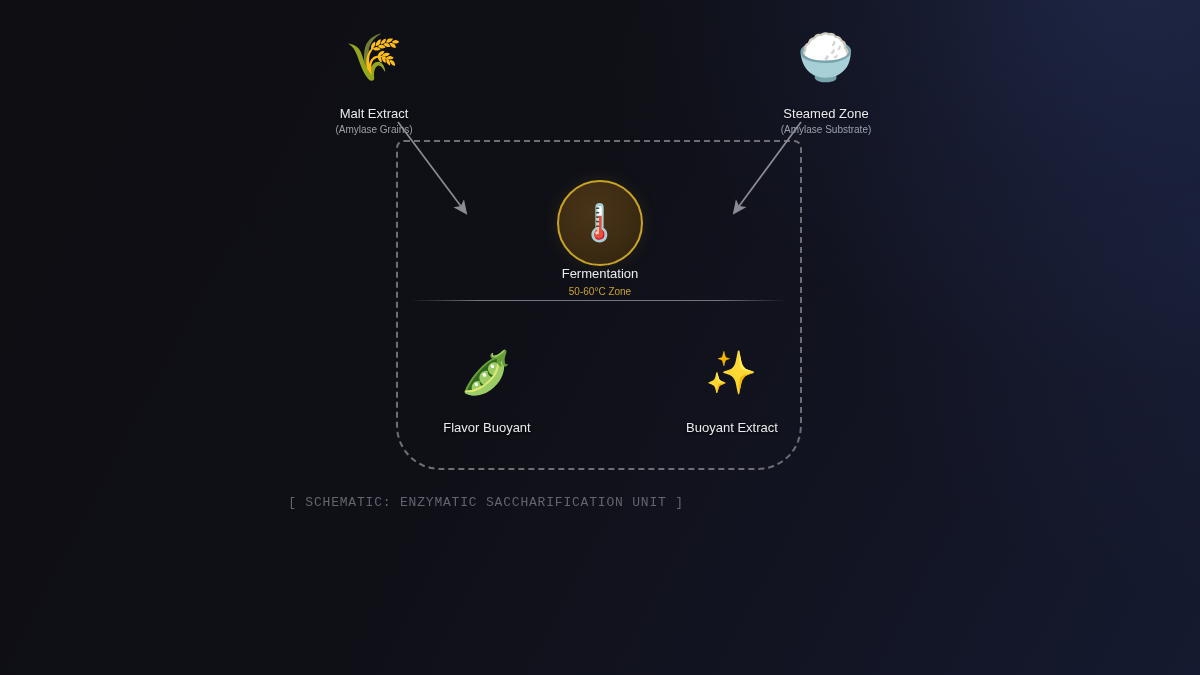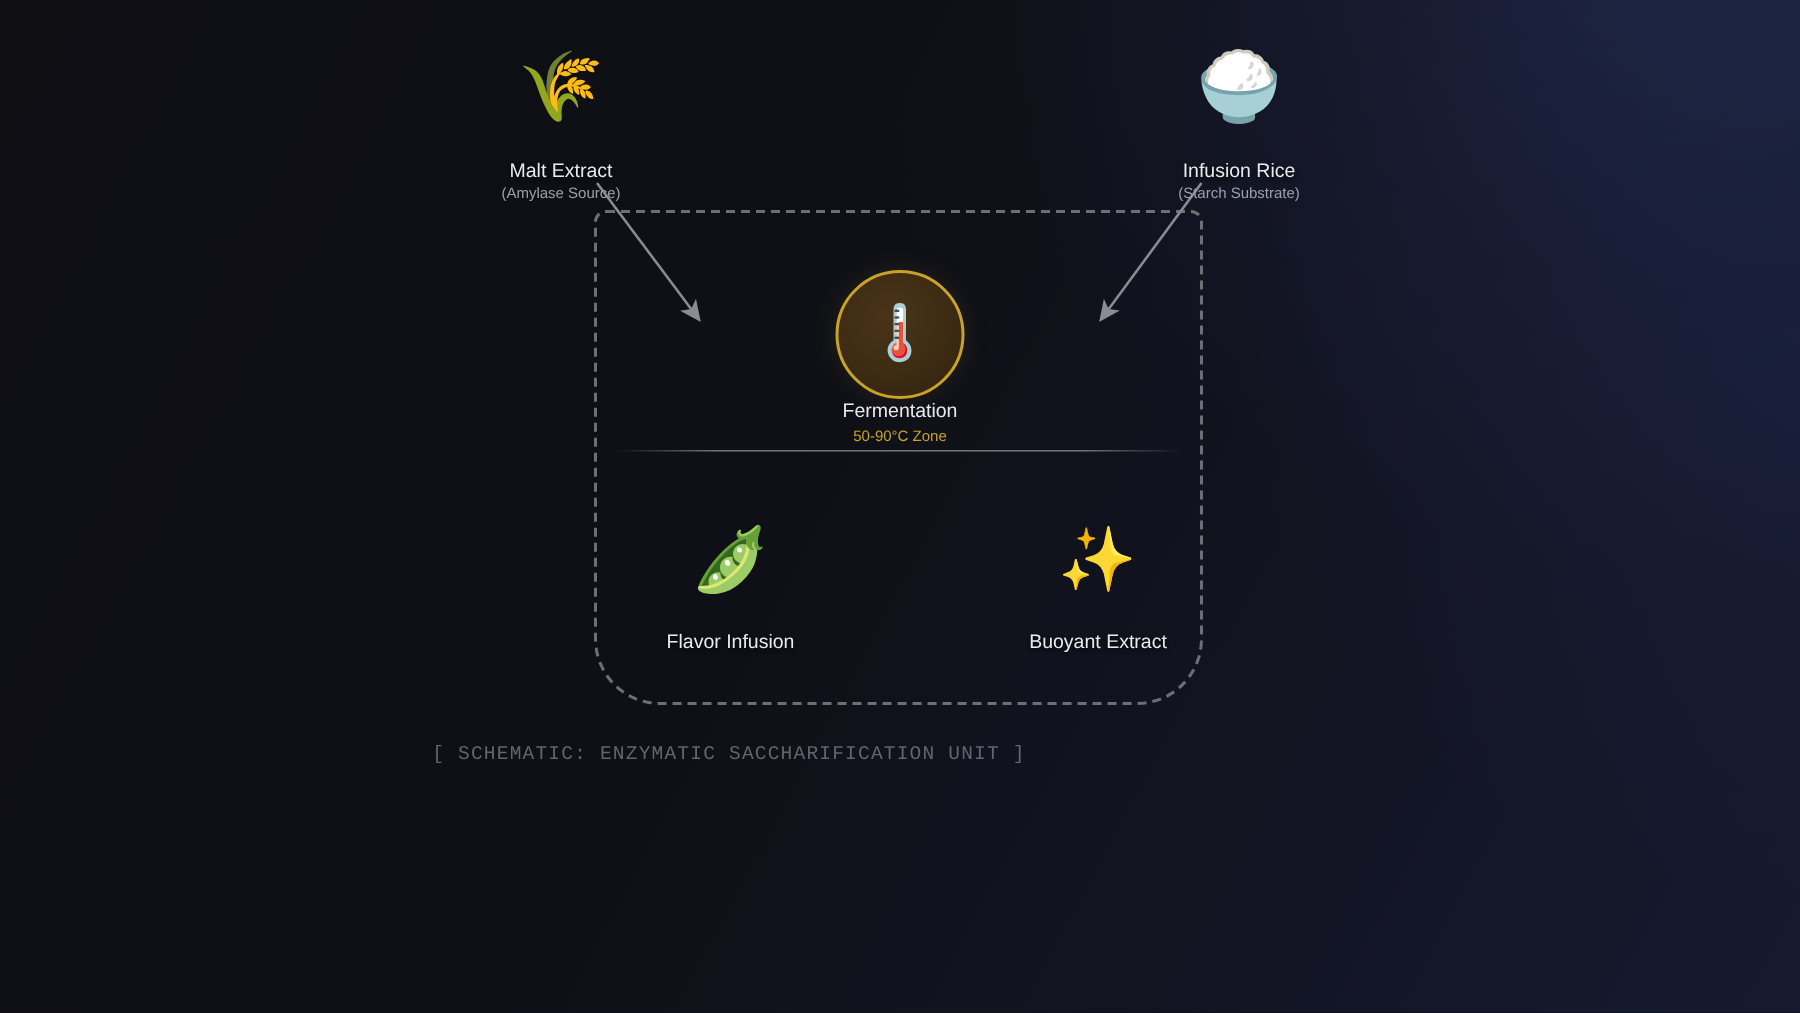--- a/index.html
+++ b/index.html
@@ -106,40 +106,40 @@
       </defs>
       <line x1="398" y1="122" x2="466" y2="213" stroke="#8b8b93" stroke-width="1.7" marker-end="url(#ah)"></line>
       <line x1="801" y1="122" x2="734" y2="213" stroke="#8b8b93" stroke-width="1.7" marker-end="url(#ah)"></line>
     </svg>
 
     <div class="divider"></div>
 
     <div class="node" id="node-malt">
       <span class="emoji">🌾</span>
       <div class="n-label">Malt Extract</div>
-      <div class="n-sub">(Amylase Source)</div>
+      <div class="n-sub">(Amylase Grains)</div>
     </div>
 
     <div class="node" id="node-rice">
       <span class="emoji">🍚</span>
-      <div class="n-label">Infusion Rice</div>
-      <div class="n-sub">(Starch Substrate)</div>
+      <div class="n-label">Steamed Zone</div>
+      <div class="n-sub">(Amylase Substrate)</div>
     </div>
 
     <div id="node-ferment">
       <div class="ferment-circle">
         <span class="emoji">🌡️</span>
       </div>
       <div class="n-label">Fermentation</div>
-      <div class="n-sub">50-90°C Zone</div>
+      <div class="n-sub">50-60°C Zone</div>
     </div>
 
     <div class="node" id="node-flavor">
       <span class="emoji">🫛</span>
-      <div class="n-label">Flavor Infusion</div>
+      <div class="n-label">Flavor Buoyant</div>
     </div>
 
     <div class="node" id="node-grains">
       <span class="emoji">✨</span>
       <div class="n-label">Buoyant Extract</div>
     </div>
 
     <div class="caption">[ SCHEMATIC: ENZYMATIC SACCHARIFICATION UNIT ]</div>
   </div>
 

